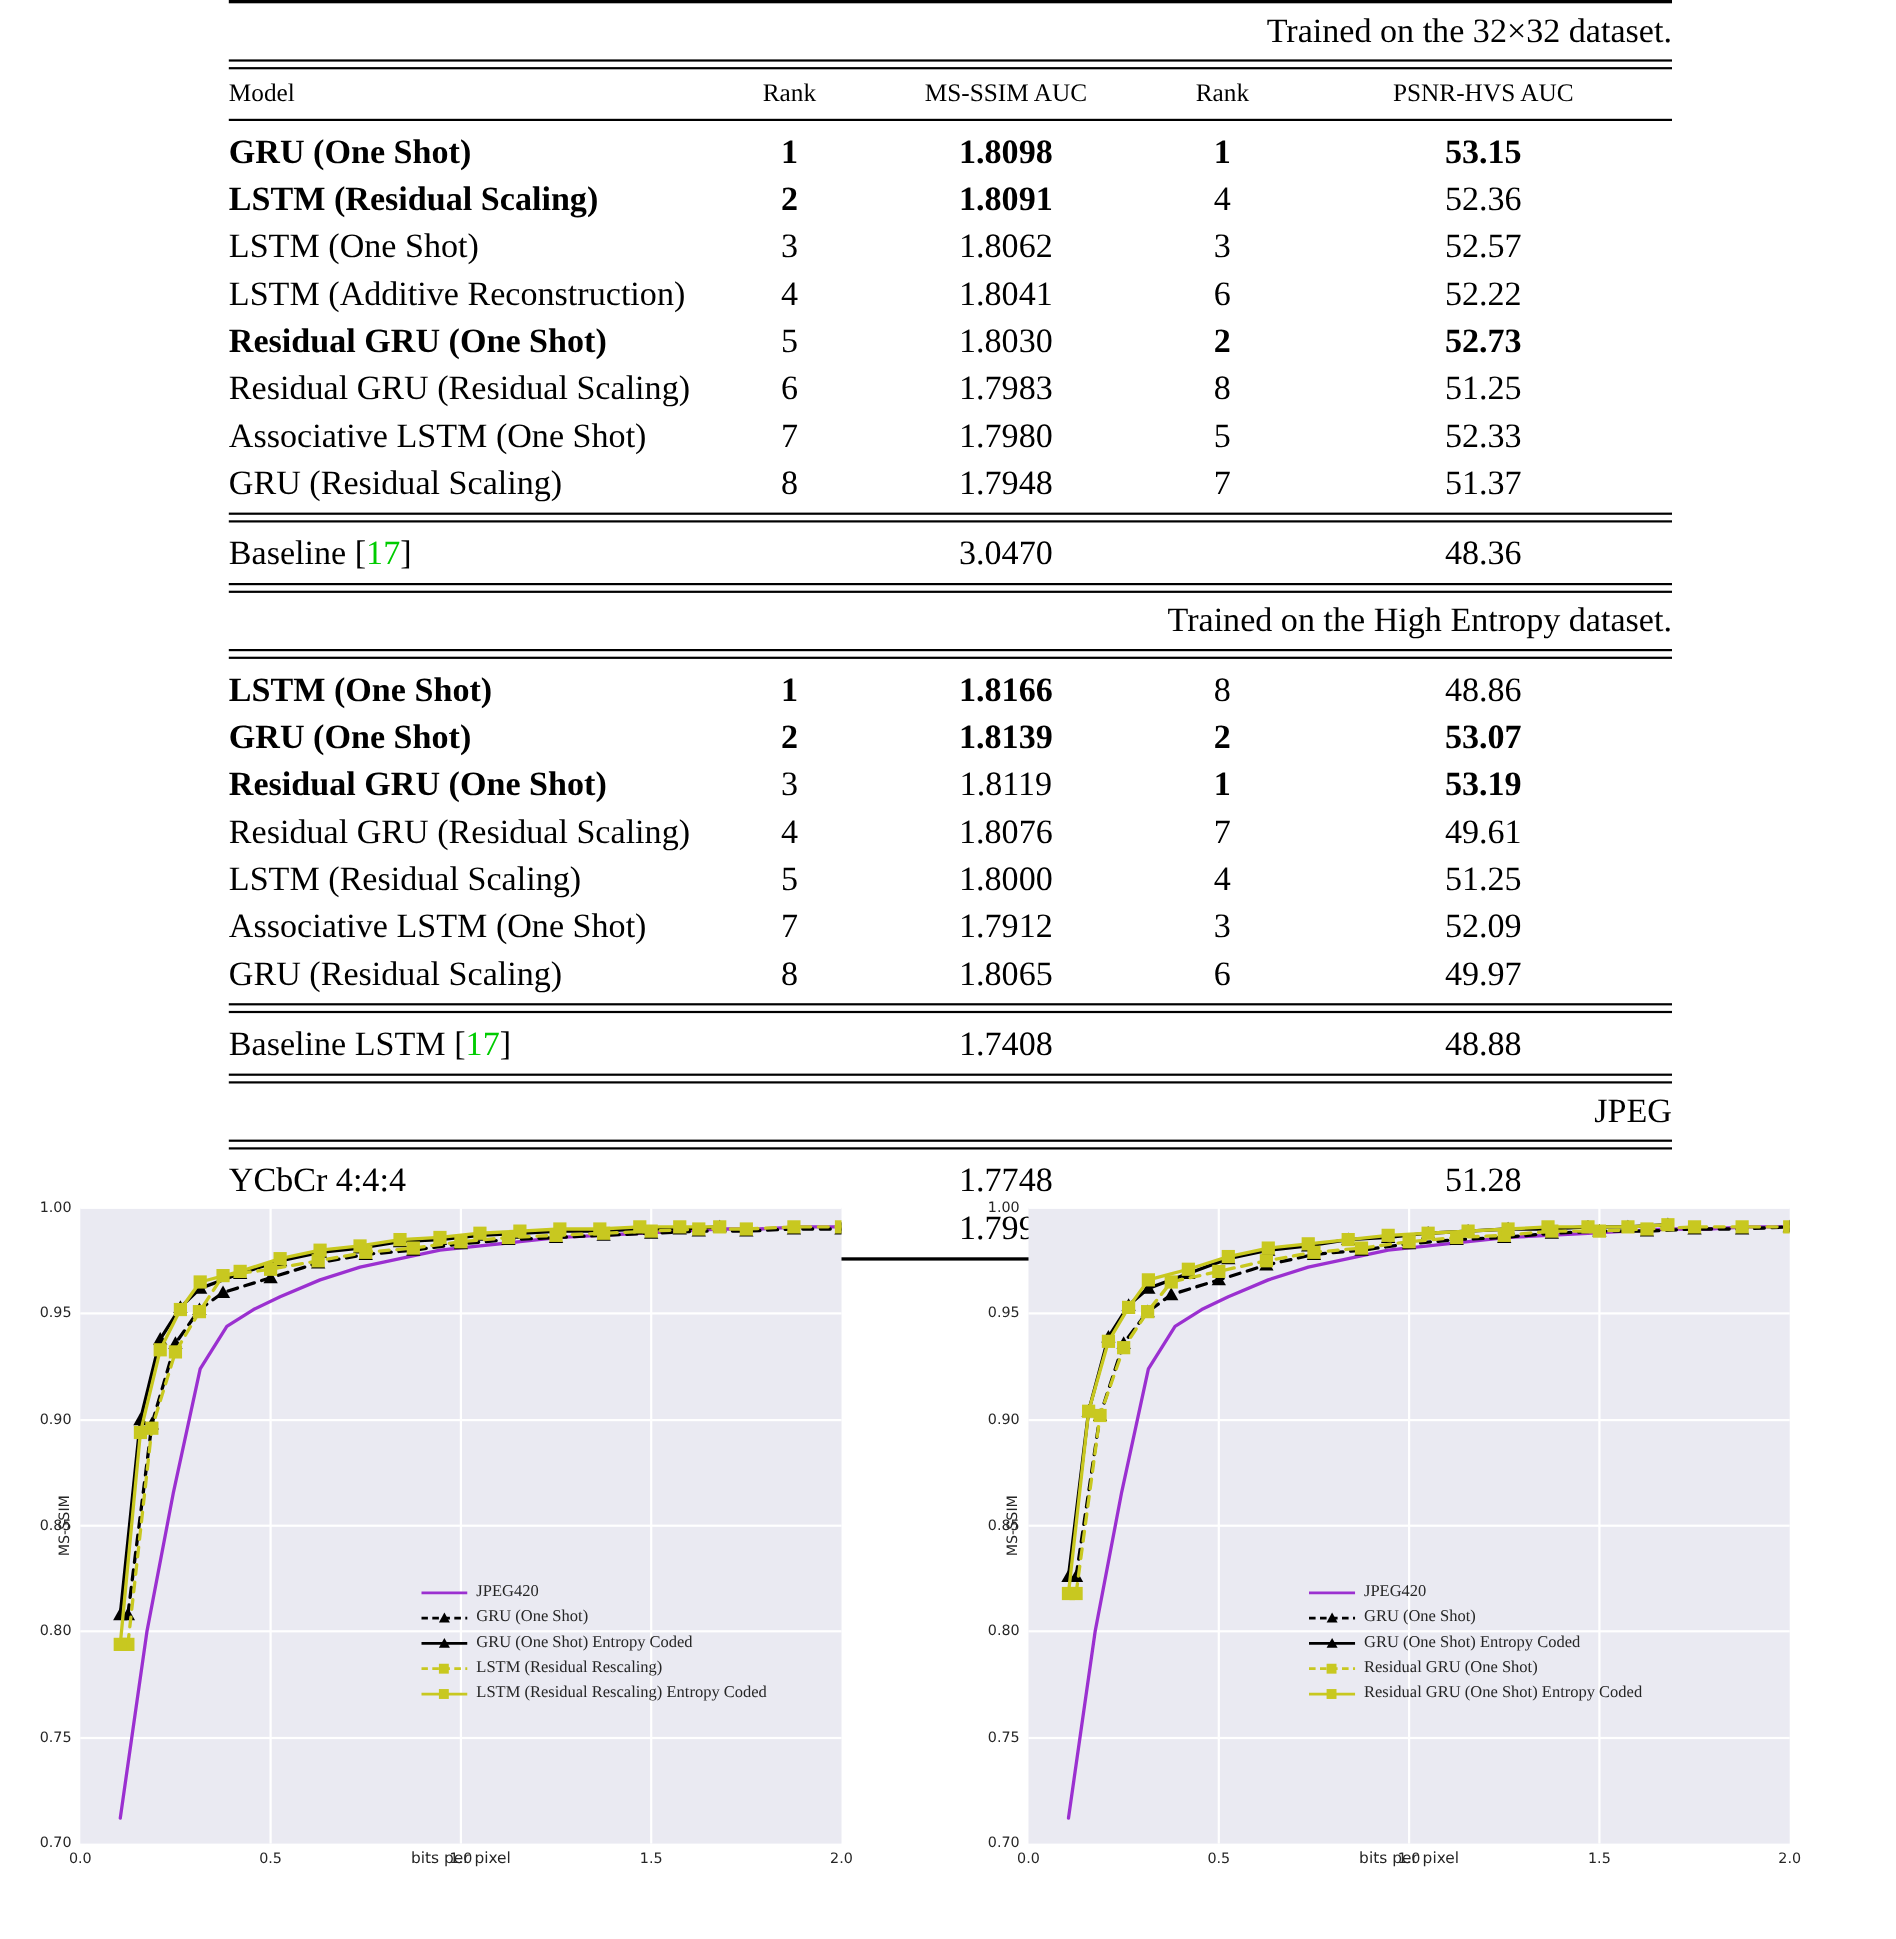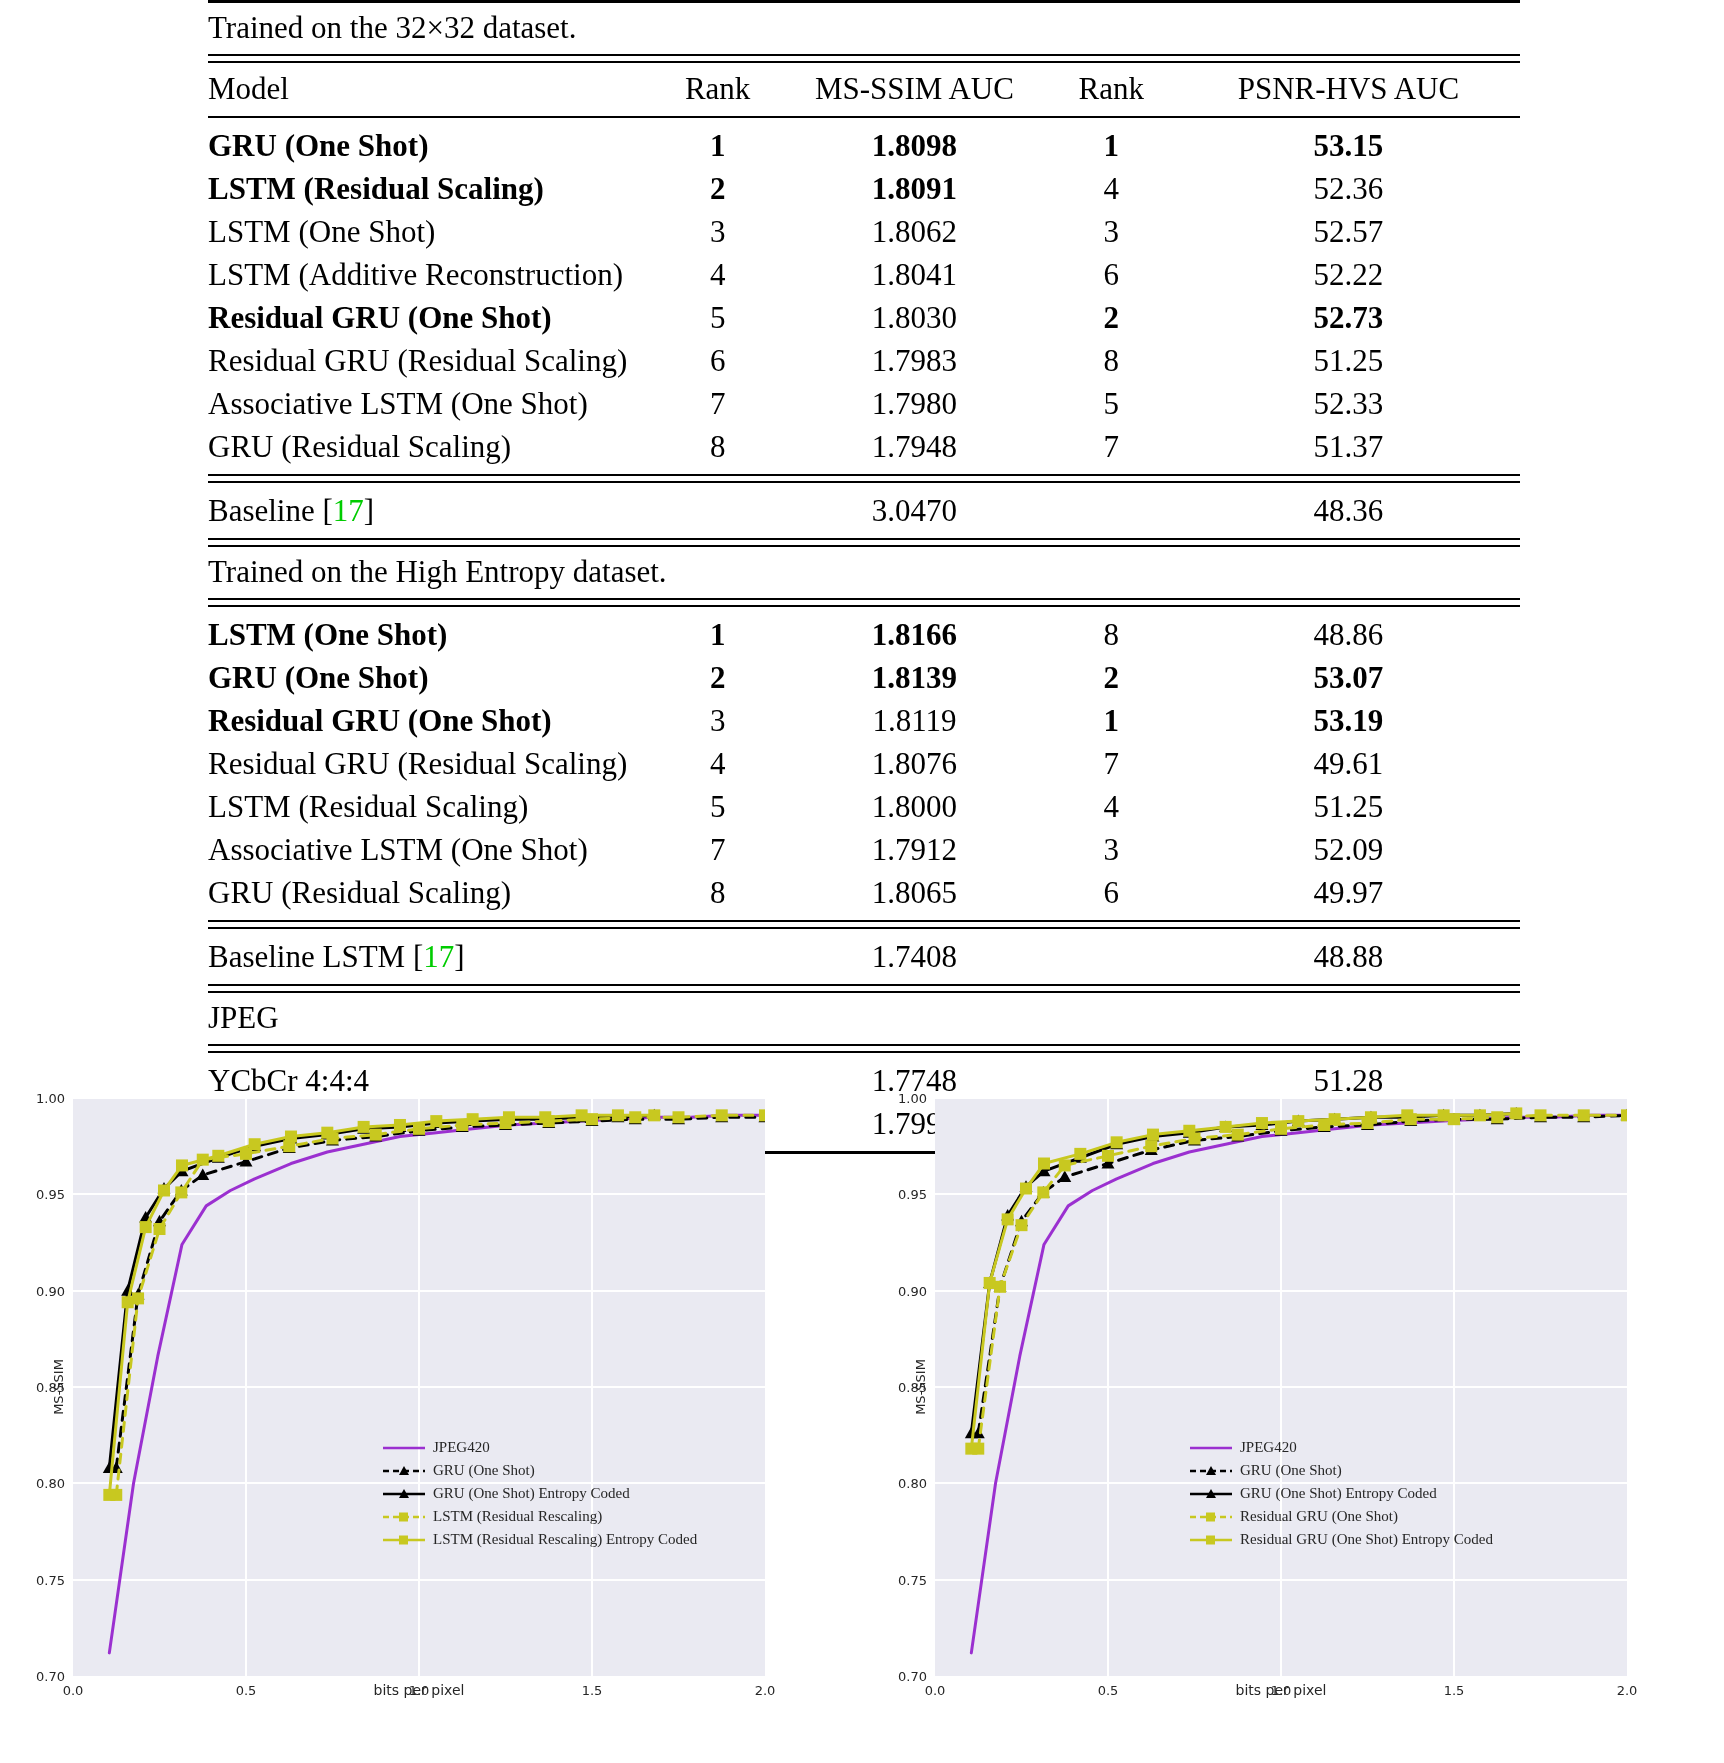--- a/index.html
+++ b/index.html
@@ -32,26 +32,26 @@
   table.main td {
     padding: 0;
     vertical-align: baseline;
   }
 
   .hr-thick { height: 0; border-top: 3px solid #000; }
   .hr-thin  { height: 0; border-top: 2px solid #000; }
   .hr-double { height: 5px; border-top: 2px solid #000; border-bottom: 2px solid #000; }
 
   .sec-title {
-    text-align: left;
+    text-align: right;
     font-size: 31px;
     padding: 9px 0 11px 0 !important;
   }
   .hdr td {
-    font-size: 31px;
+    font-size: 23px;
     padding: 10px 0 12px 0 !important;
   }
   .row td {
     font-size: 31px;
     padding: 6px 0 6px 0 !important;
   }
   .bold { font-weight: bold; }
   .c-model { text-align: left; width: 440px; padding-left: 16px !important; }
   .c-rank1 { text-align: center; width: 130px; }
   .c-msssim { text-align: center; width: 260px; margin-top: 11px; }

